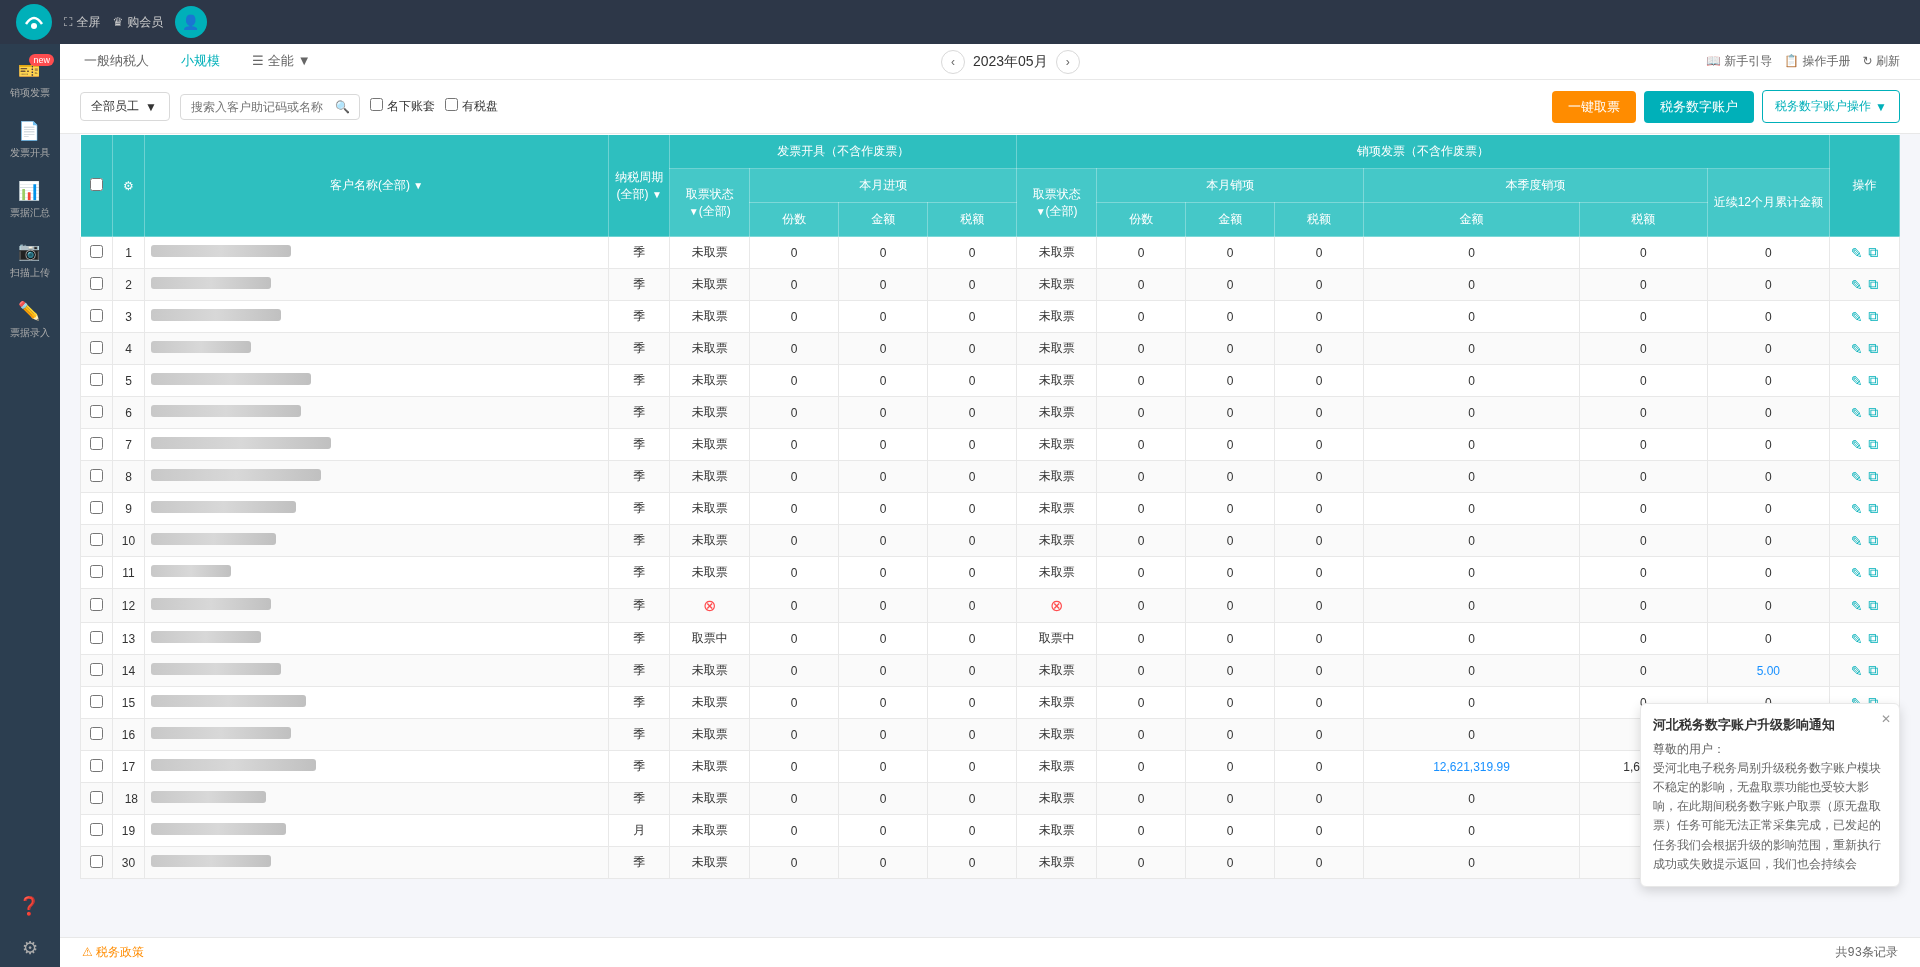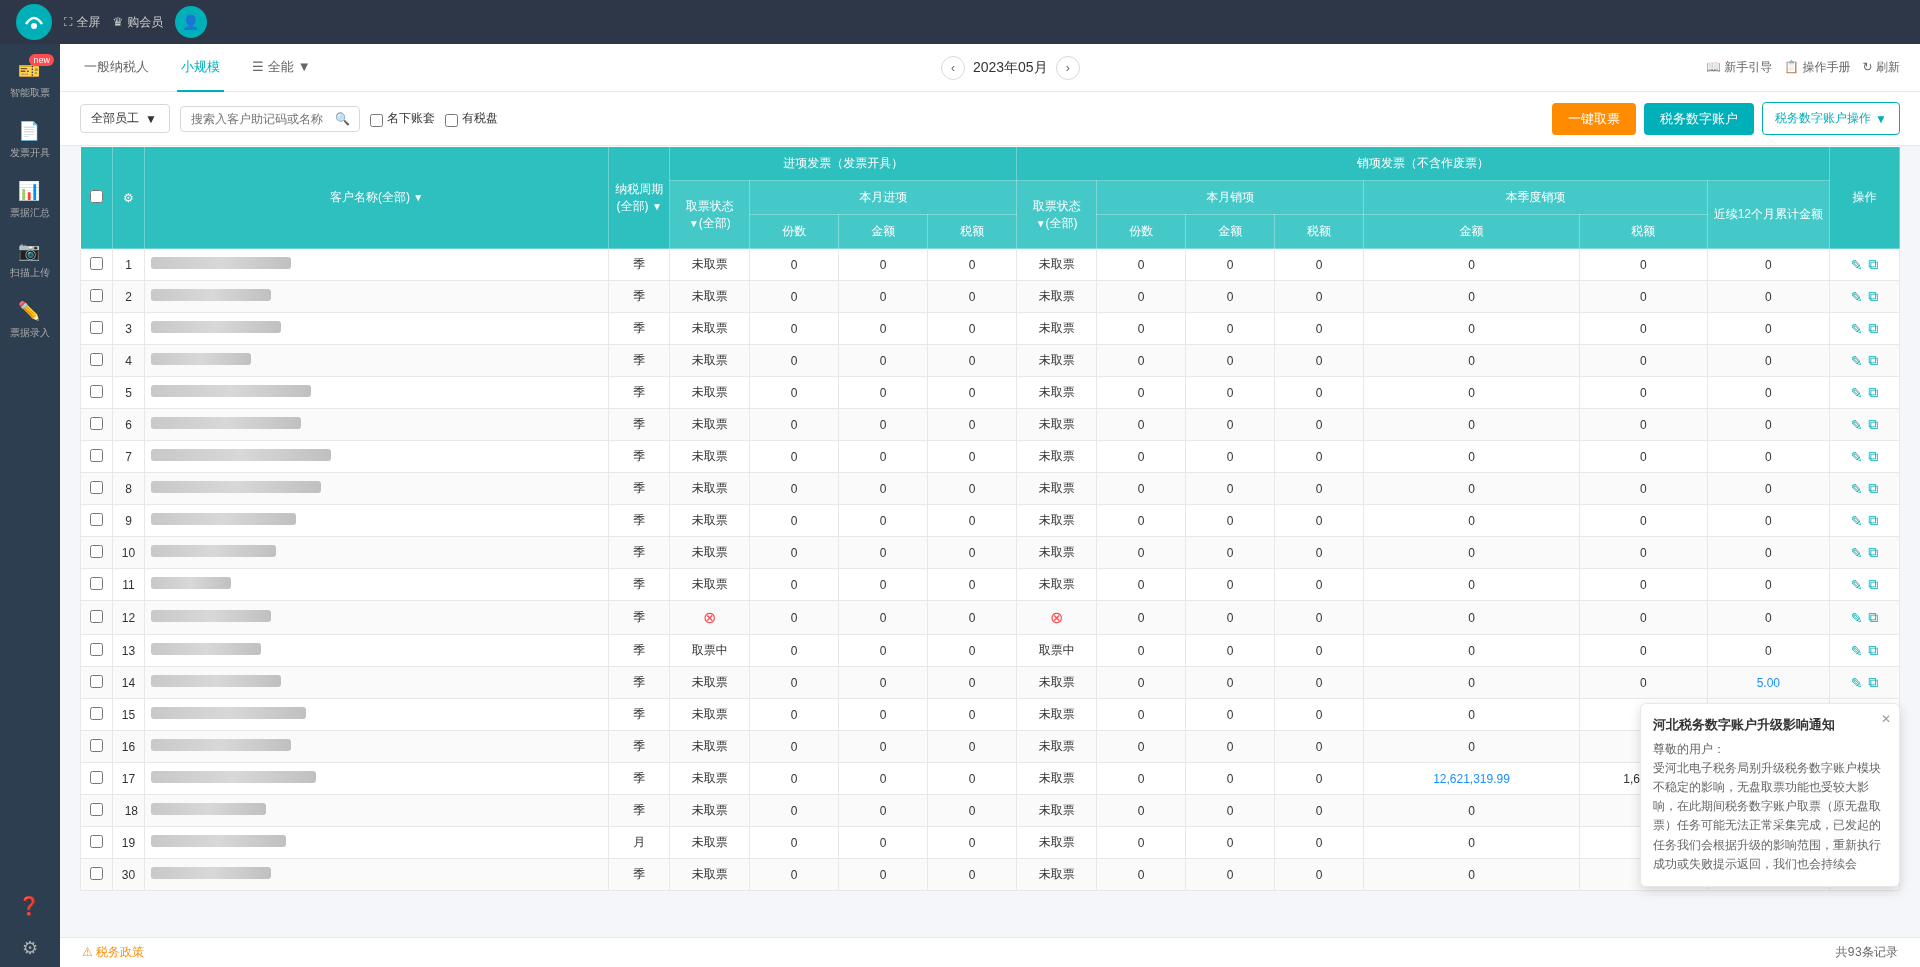--- a/index.html
+++ b/index.html
@@ -20,35 +20,35 @@
     
     .layout { display: flex; height: calc(967px - 44px); }
     .sidebar { width: 60px; background: #2c3e50; display: flex; flex-direction: column; align-items: center; padding-top: 8px; gap: 4px; }
     .sidebar-item { display: flex; flex-direction: column; align-items: center; padding: 8px 4px; cursor: pointer; color: #aaa; font-size: 10px; gap: 4px; width: 56px; border-radius: 4px; }
     .sidebar-item .icon { font-size: 18px; }
 
     
     .main { flex: 1; display: flex; flex-direction: column; background: #f5f6fa; overflow: hidden; }
     
     
-    .sub-tabs { background: #fff; padding: 0 20px; display: flex; align-items: center; border-bottom: 1px solid #e8e8e8; height: 48px; gap: 24px; }
+    .sub-tabs { background: #fff; padding: 0 20px; display: flex; align-items: center; border-bottom: 1px solid #e8e8e8; height: 36px; gap: 24px; }
     .sub-tab { padding: 14px 4px; cursor: pointer; color: #666; font-size: 13px; border-bottom: 2px solid transparent; }
     .sub-tab.active { color: #00b0b9; border-bottom: 2px solid #00b0b9; }
     .sub-tab-period { margin-left: auto; display: flex; align-items: center; gap: 8px; }
     .period-nav { width: 24px; height: 24px; border-radius: 50%; border: 1px solid #d9d9d9; display: flex; align-items: center; justify-content: center; cursor: pointer; color: #666; }
     .period-text { font-size: 14px; font-weight: 500; color: #333; }
     .sub-tab-actions { display: flex; align-items: center; gap: 12px; color: #666; font-size: 12px; }
     .sub-tab-action { cursor: pointer; display: flex; align-items: center; gap: 2px; }
 
     
     .toolbar { background: #fff; padding: 10px 20px; display: flex; align-items: center; gap: 10px; border-bottom: 1px solid #e8e8e8; }
     .toolbar-select { border: 1px solid #d9d9d9; border-radius: 4px; padding: 5px 10px; font-size: 12px; display: flex; align-items: center; gap: 6px; cursor: pointer; background: #fff; min-width: 90px; }
     .toolbar-search { border: 1px solid #d9d9d9; border-radius: 4px; padding: 5px 10px; font-size: 12px; display: flex; align-items: center; gap: 4px; background: #fff; width: 180px; }
     .toolbar-search input { border: none; outline: none; font-size: 12px; width: 140px; }
-    .toolbar-checkbox { display: flex; align-items: flex-end; gap: 4px; font-size: 12px; cursor: pointer; }
+    .toolbar-checkbox { display: flex; align-items: flex-start; gap: 4px; font-size: 12px; cursor: pointer; }
     .toolbar-right { margin-left: auto; display: flex; align-items: center; gap: 8px; }
     .btn-primary { background: #ff8c00; color: #fff; border: none; border-radius: 4px; padding: 7px 16px; font-size: 13px; cursor: pointer; white-space: nowrap; }
     .btn-teal { background: #00b0b9; color: #fff; border: none; border-radius: 4px; padding: 7px 16px; font-size: 13px; cursor: pointer; white-space: nowrap; }
     .btn-teal-outline { background: #fff; color: #00b0b9; border: 1px solid #00b0b9; border-radius: 4px; padding: 7px 12px; font-size: 12px; cursor: pointer; display: flex; align-items: center; gap: 4px; }
 
     
     .table-container { flex: 1; overflow: auto; padding: 0 20px 20px; }
     table { width: 100%; border-collapse: collapse; background: #fff; font-size: 12px; }
     thead tr th { background: #2ebfbf; color: #fff; padding: 8px 6px; text-align: center; border: 1px solid rgba(255,255,255,0.3); font-weight: 500; white-space: nowrap; }
     thead tr:first-child th { background: #2ebfbf; }
@@ -95,21 +95,21 @@
     </span>
     <div class="avatar">👤</div>
   </div>
 </div>
 
 <div class="layout">
 
   <div class="sidebar">
     <div class="sidebar-item" style="position:relative;">
       <span class="icon">🎫</span>
-      <span style="font-size:10px; color:#aaa;">智能取票</span>
+      <span style="font-size:10px; color:#aaa;">销项发票</span>
       <span style="position:absolute;top:2px;right:4px;background:#ff4d4f;color:#fff;font-size:9px;padding:1px 4px;border-radius:6px;">new</span>
     </div>
     <div class="sidebar-item">
       <span class="icon">📄</span>
       <span style="font-size:10px; color:#aaa;">发票开具</span>
     </div>
     <div class="sidebar-item">
       <span class="icon">📊</span>
       <span style="font-size:10px; color:#aaa;">票据汇总</span>
     </div>
@@ -176,21 +176,21 @@
     </div>
 
     <div class="table-container">
       <table>
         <thead>
           <tr>
             <th class="checkbox-cell" rowspan="3"><input type="checkbox" style=""></th>
             <th class="col-config" rowspan="3"><span>⚙</span></th>
             <th class="col-name" rowspan="3">客户名称(全部) <span style="font-size:10px;">▼</span></th>
             <th class="col-period" rowspan="3">纳税周期<br>(全部) <span style="font-size:10px;">▼</span></th>
-            <th colspan="4">进项发票（发票开具）</th>
+            <th colspan="4">发票开具（不含作废票）</th>
             <th colspan="7">销项发票（不含作废票）</th>
             <th class="col-ops" rowspan="3">操作</th>
           </tr>
           <tr class="sub-header">
             <th rowspan="2" style="width:80px;">取票状态<br><span style="font-size:10px;">▼</span>(全部)</th>
             <th colspan="3">本月进项</th>
             <th rowspan="2" style="width:80px;">取票状态<br><span style="font-size:10px;">▼</span>(全部)</th>
             <th colspan="3">本月销项</th>
             <th colspan="2">本季度销项</th>
             <th rowspan="2" style="width:110px;">近续12个月累计金额</th>

